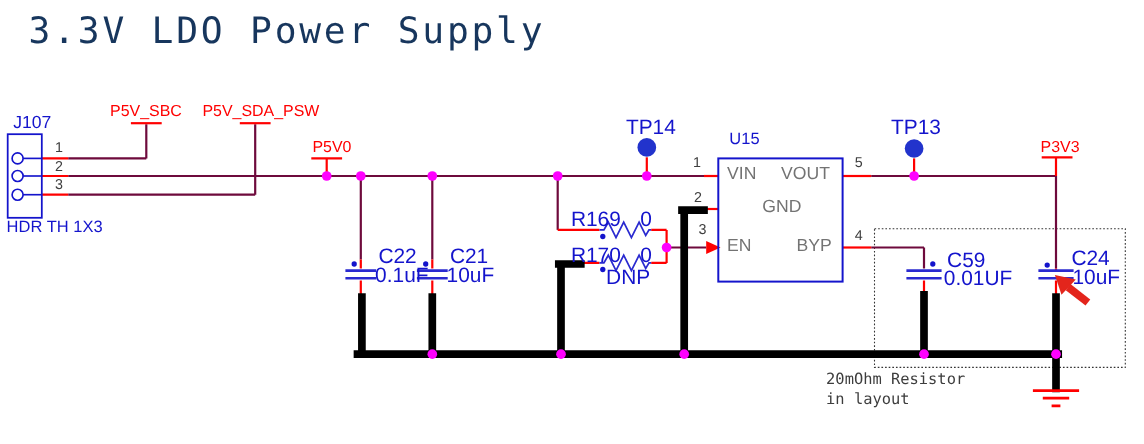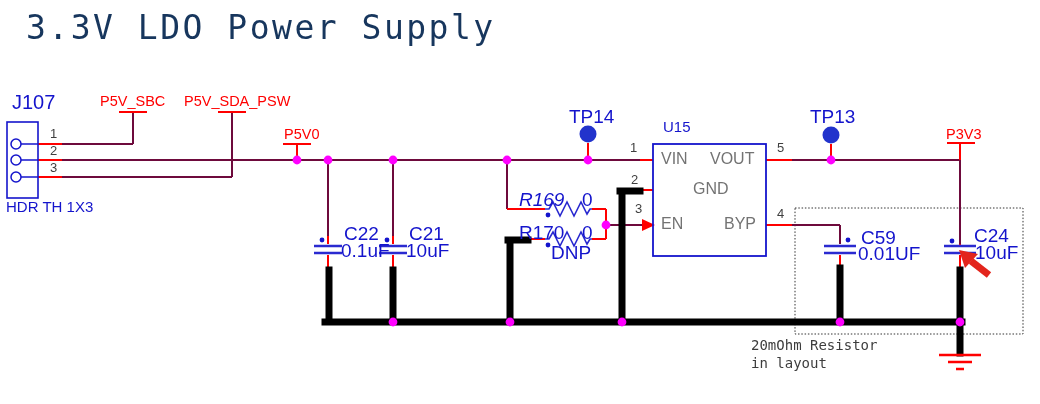--- a/index.html
+++ b/index.html
@@ -134,21 +134,21 @@
     </g>
 
     <g>
       <polygon points="959,250 978,254 965,268" fill="#e3251c"></polygon>
       <line x1="971" y1="261" x2="989" y2="275" stroke="#e3251c" stroke-width="7"></line>
     </g>
   </svg>
 
   <span class="lbl title" style="left:26px; top:11px;">3.3V LDO Power Supply</span>
 
-  <span class="lbl refdes" style="left:12px; top:92px; font-size:20px;">J107</span>
+  <span class="lbl refdes" style="left:12px; top:104px; font-size:16px;">J107</span>
   <span class="lbl refdes" style="left:6px; top:199px; font-size:15px;">HDR TH 1X3</span>
   <span class="lbl pinnum" style="left:50px; top:127px;">1</span>
   <span class="lbl pinnum" style="left:50px; top:144px;">2</span>
   <span class="lbl pinnum" style="left:50px; top:161px;">3</span>
 
   <span class="lbl net" style="left:100px; top:94px;">P5V_SBC</span>
   <span class="lbl net" style="left:184px; top:94px;">P5V_SDA_PSW</span>
   <span class="lbl net" style="left:284px; top:127px;">P5V0</span>
   <span class="lbl net" style="left:946px; top:127px;">P3V3</span>
 
@@ -160,21 +160,21 @@
   <span class="lbl pinname" style="left:693px; top:181px;">GND</span>
   <span class="lbl pinname" style="left:661px; top:216px;">EN</span>
   <span class="lbl pinname" style="left:710px; top:151px;">VOUT</span>
   <span class="lbl pinname" style="left:724px; top:216px;">BYP</span>
   <span class="lbl pinnum" style="left:630px; top:141px;">1</span>
   <span class="lbl pinnum" style="left:631px; top:173px;">2</span>
   <span class="lbl pinnum" style="left:635px; top:202px;">3</span>
   <span class="lbl pinnum" style="left:777px; top:141px;">5</span>
   <span class="lbl pinnum" style="left:777px; top:207px;">4</span>
 
-  <span class="lbl refdes" style="left:519px; top:190px;font-style:italic;">R169</span>
+  <span class="lbl refdes" style="left:519px; top:190px;">R169</span>
   <span class="lbl refdes" style="left:582px; top:190px;">0</span>
   <span class="lbl refdes" style="left:519px; top:223px;">R170</span>
   <span class="lbl refdes" style="left:582px; top:223px;">0</span>
   <span class="lbl refdes" style="left:551px; top:243px;">DNP</span>
 
   <span class="lbl refdes" style="left:344px; top:224px;">C22</span>
   <span class="lbl refdes" style="left:341px; top:241px;">0.1uF</span>
   <span class="lbl refdes" style="left:409px; top:224px;">C21</span>
   <span class="lbl refdes" style="left:406px; top:241px;">10uF</span>
   <span class="lbl refdes" style="left:861px; top:228px;">C59</span>

